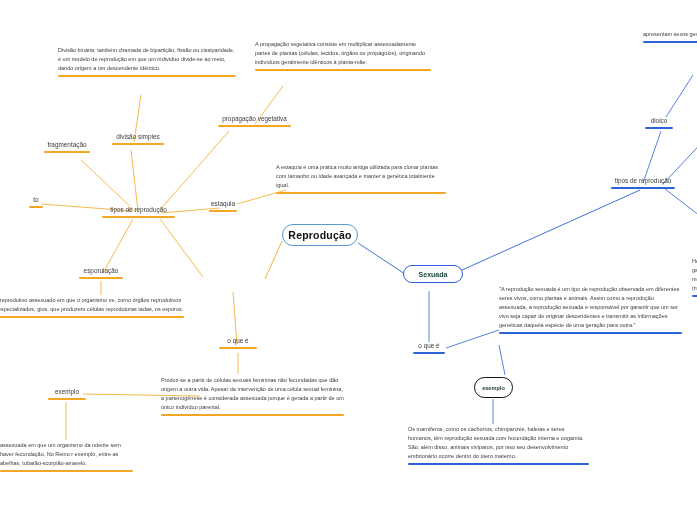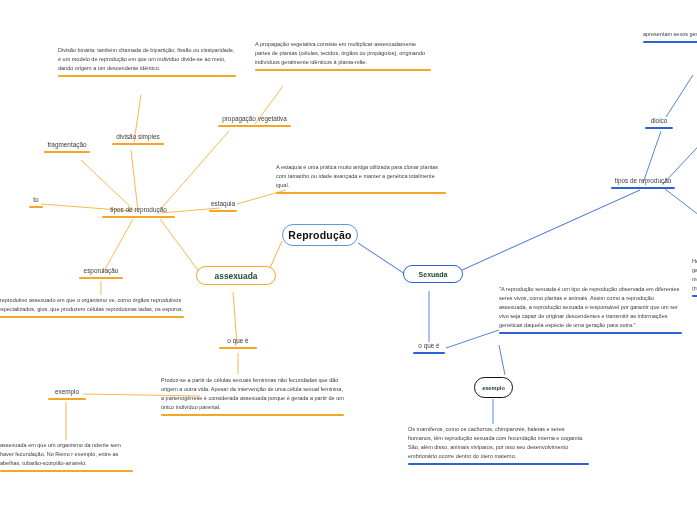--- a/index.html
+++ b/index.html
@@ -109,23 +109,20 @@
     <path d="M630,184 L690,120" stroke="#2B62D9" stroke-width="0.8" fill="none"></path>
     <path d="M632,189 L688,232" stroke="#2B62D9" stroke-width="0.8" fill="none"></path>
 
     <path d="M633,117 L660,75" stroke="#2B62D9" stroke-width="0.8" fill="none"></path>
   </svg>
 
   <div class="node cap root" style="left:249px;top:224px;width:76px;height:22px;">
     <span>Reprodução</span>
   </div>
 
-  <div class="node cap orange" style="left:163px;top:266px;width:80px;height:19px;">
-    <span>assexuada</span>
-  </div>
 
   <div class="node cap blue" style="left:370px;top:265px;width:60px;height:18px;">
     <span>Sexuada</span>
   </div>
 
   <div class="node leaf o" style="left:186px;top:337px;width:38px;">
     <span>o que é</span>
     <div class="bar"></div>
   </div>
 

